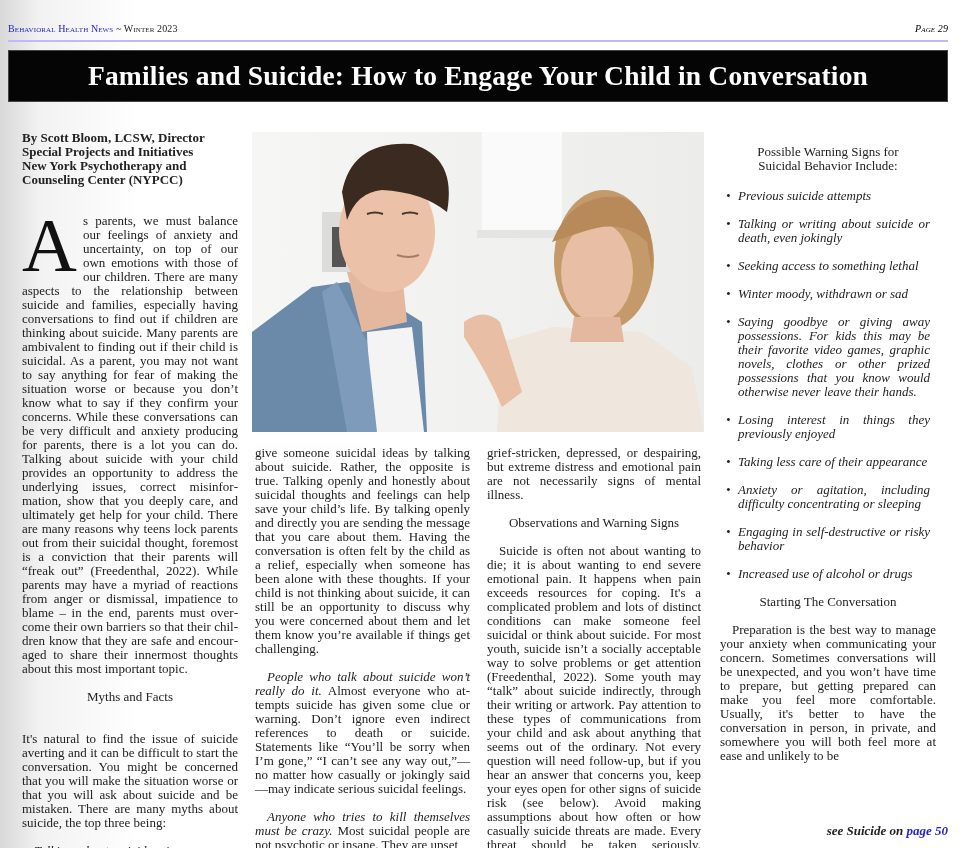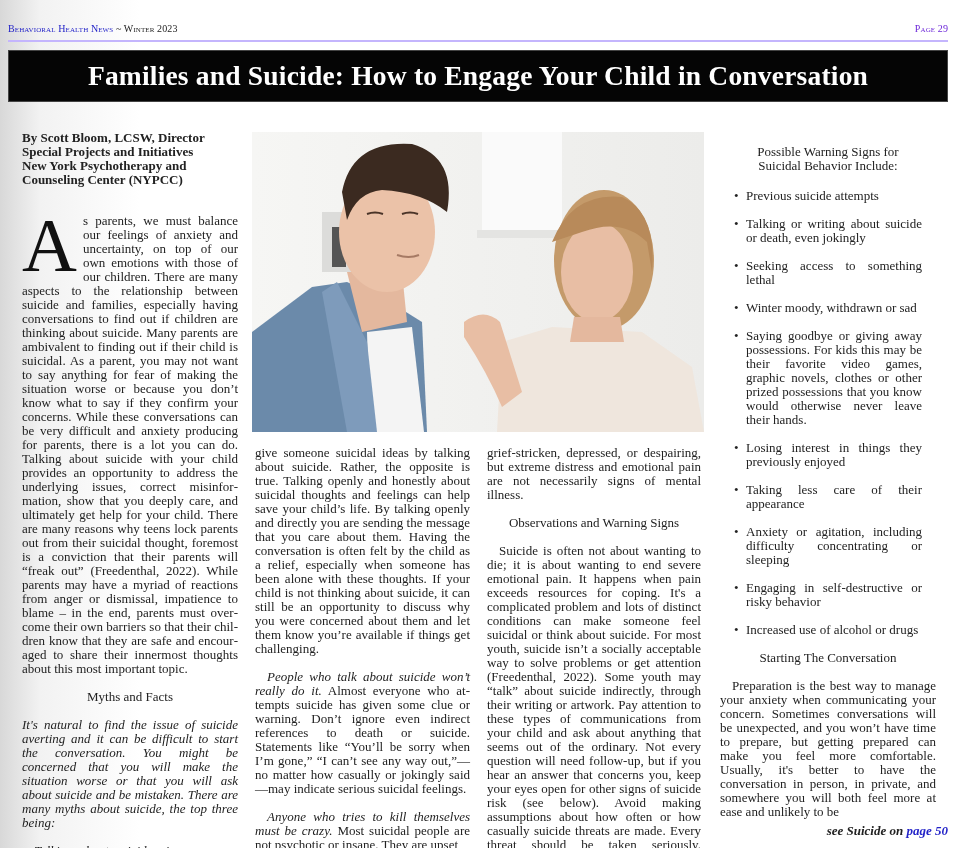--- a/index.html
+++ b/index.html
@@ -10,21 +10,21 @@
     color: #222;
     position: relative;
   }
   .running-head {
     position: absolute; left: 8px; top: 23px; width: 940px; height: 19px;
     border-bottom: 2px solid #c4b5fd;
     font-size: 10px; font-variant: small-caps; letter-spacing: 0.1px;
   }
   .running-head .pub { color: #2323c8; }
   .running-head .issue { color: #222; }
-  .running-head .page { position: absolute; right: 0; top: 0; color: #6d28d9; }
+  .running-head .page { position: absolute; right: 0; top: 0; color: #000000; font-style: italic; }
   .banner {
     position: absolute; left: 8px; top: 50px; width: 940px; height: 52px;
     background: #050505; border: 1px solid #444;
     color: #fff; font-weight: bold; font-size: 27.5px;
     display: flex; align-items: center; justify-content: center;
     letter-spacing: 0.2px;
   }
   .col { position: absolute; font-size: 13px; line-height: 14px; text-align: justify; hyphens: manual; }
   .col p { margin: 0; }
   .byline { font-weight: bold; font-size: 13px; line-height: 14px; text-align: left; }
@@ -32,21 +32,21 @@
     float: left; font-size: 76px; line-height: 58px; height: 58px;
     margin: 2px 6px 0 0; font-family: "Liberation Serif", serif; color: #111;
   }
   .subhead { text-align: center; margin: 16px; }
   .indent { text-indent: 12px; }
   .it { font-style: italic; }
   .photo {
     position: absolute; left: 252px; top: 132px; width: 452px; height: 300px;
     overflow: hidden; background: #f1f1ef;
   }
-  ul.signs { list-style: none; margin: 14px; padding: 0; }
+  ul.signs { list-style: none; margin: 6px; padding: 0; font-style: italic; }
   ul.signs li { position: relative; padding-left: 12px; margin-bottom: 14px; }
   ul.signs li::before { content: "•"; position: absolute; left: 0; top: 0; }
   .jump { position: absolute; right: 32px; top: 823px; font-weight: bold; font-style: italic; font-size: 13px; color: #222; }
   .jump a { color: #2323c8; text-decoration: none; }
 </style>
 </head>
 <body>
 
 <div class="running-head">
   <span class="pub">Behavioral Health News</span><span class="issue"> ~ </span><span class="issue">Winter 2023</span>
@@ -61,21 +61,21 @@
   <div class="byline">
     <div>By Scott Bloom, LCSW, Director</div>
     <div>Special Projects and Initiatives</div>
     <div>New York Psychotherapy and</div>
     <div>Counseling Center (NYPCC)</div>
   </div>
   <p style="margin-top:27px;">
     <span class="dropcap">A</span><span>s parents, we must balance our feelings of anxiety and uncer­tainty, on top of our own emo­tions with those of our chil­dren. There are many aspects to the rela­tionship between suicide and families, especially having conversations to find out if children are thinking about suicide. Many parents are ambivalent to finding out if their child is suicidal. As a parent, you may not want to say anything for fear of making the situation worse or because you don’t know what to say if they con­firm your concerns. While these conversa­tions can be very difficult and anxiety producing for parents, there is a lot you can do. Talking about suicide with your child provides an opportunity to address the underlying issues, correct misinfor­mation, show that you deeply care, and ultimately get help for your child.  There are many reasons why teens lock parents out from their suicidal thought, foremost is a conviction that their parents will “freak out” (Freedenthal, 2022). While parents may have a myriad of reactions from anger or dismissal, impatience to blame – in the end, parents must over­come their own barriers so that their chil­dren know that they are safe and encour­aged to share their innermost thoughts about this most important topic.</span>
   </p>
   <p class="subhead" style="margin-top:14px;">Myths and Facts</p>
-  <p style="margin-top:14px;font-style:italic;">It's natural to find the issue of suicide averting and it can be difficult to start the conversation. You might be concerned that you will make the situation worse or that you will ask about suicide and be mistaken. There are many myths about suicide, the top three being:</p>
+  <p style="margin-top:28px;">It's natural to find the issue of suicide averting and it can be difficult to start the conversation. You might be concerned that you will make the situation worse or that you will ask about suicide and be mistaken. There are many myths about suicide, the top three being:</p>
   <p class="indent" style="margin-top:14px;"><span class="it">Talking about suicide gives someone the idea to take their own life</span><span>. You don’t</span></p>
 </div>
 
 <div class="photo">
   <svg width="452" height="300" viewBox="0 0 452 300">
     <defs>
       <linearGradient id="bg" x1="0" y1="0" x2="1" y2="0">
         <stop offset="0" stop-color="#f6f6f4"></stop>
         <stop offset="1" stop-color="#ececea"></stop>
       </linearGradient>

